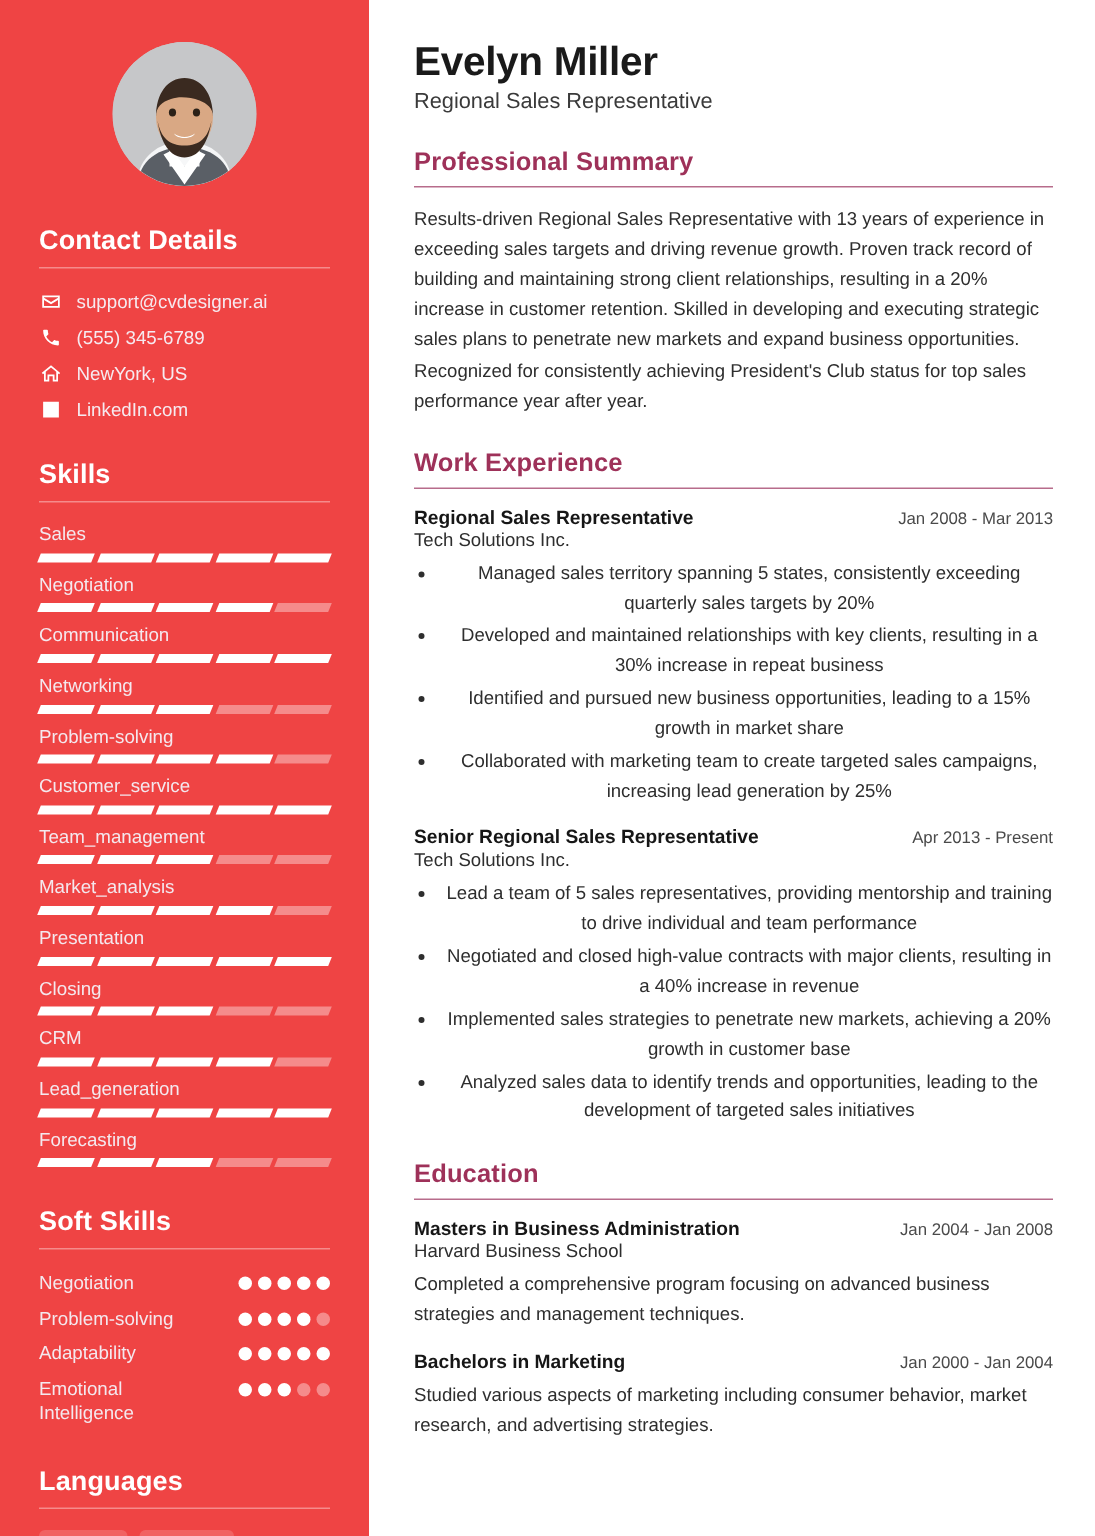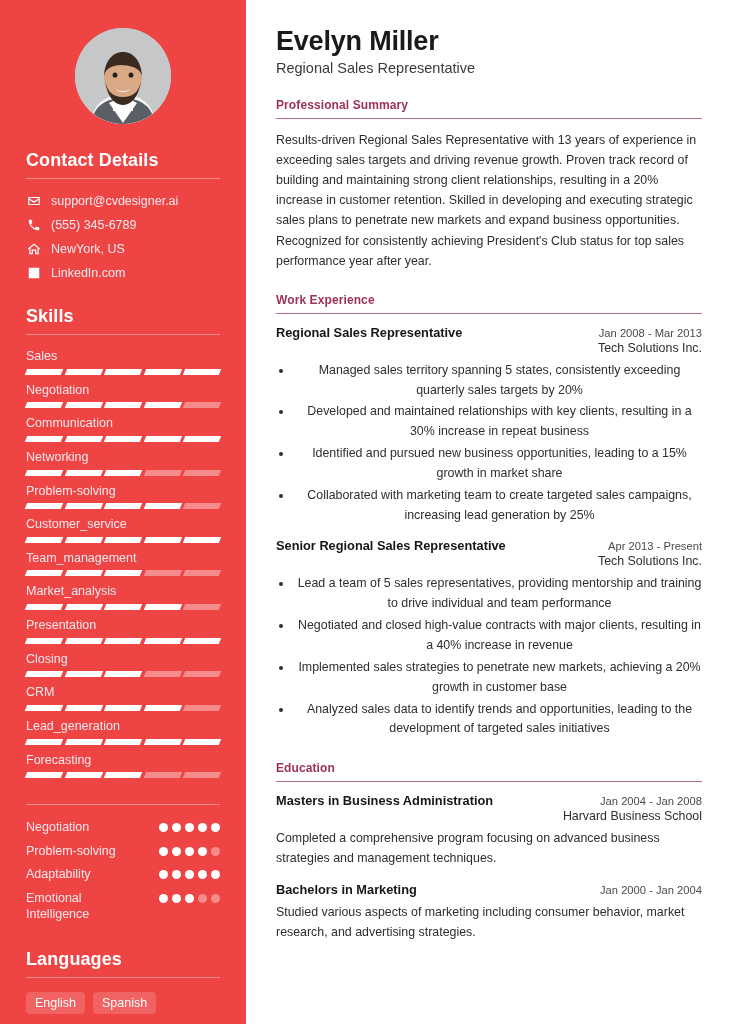--- a/index.html
+++ b/index.html
@@ -61,31 +61,31 @@
     padding: 4px 9px;
     font-size: 12.5px; color:#ffffff;
   }
 
   
   .main { flex:1 1 auto; padding: 26px 28px 4px 30px; min-width:0; }
   .name { font-size: 27px; font-weight: 700; color:#1a1a1a; letter-spacing:-.2px; line-height:1.15; }
   .role { font-size: 14.5px; color:#3a3a3a; margin-top: 3px; }
 
   .sec { margin-top: 22px; }
-  .sec-title { font-size: 12px; font-weight: 700; color:#9e3159; letter-spacing:.1px; }
+  .sec-title { font-size: 17px; font-weight: 700; color:#9e3159; letter-spacing:.1px; }
   .sec-rule { height:1px; background:#b76c8b; margin-top: 6px; margin-bottom: 11px; }
 
   .summary { font-size: 12.4px; line-height: 1.62; color:#2e2e2e; }
 
   .entry { margin-bottom: 13px; }
   .entry:last-child { margin-bottom: 0; }
   .entry-head { display:flex; align-items:baseline; justify-content:space-between; gap:12px; }
   .entry-title { font-size: 12.8px; font-weight: 700; color:#161616; }
   .entry-date { font-size: 11.2px; color:#4a4a4a; white-space:nowrap; }
-  .entry-org { font-size: 12.4px; color:#2e2e2e; margin-top: 1px; text-align: right; }
+  .entry-org { font-size: 12.4px; color:#2e2e2e; margin-top: 1px; }
   .entry-desc { font-size: 12.4px; line-height:1.6; color:#2e2e2e; margin-top: 6px; }
   .bullets { margin: 6px 0 0 17px; }
   .bullets li { font-size: 12.4px; line-height: 1.6; color:#2e2e2e; margin-bottom: 2px; padding-left: 4px; text-align: center; }
 </style>
 </head>
 <body>
 
 <div class="page">
 
   <aside class="sidebar">
@@ -284,20 +284,21 @@
               <span class="bar on"></span>
               <span class="bar on"></span>
               <span class="bar "></span>
               <span class="bar "></span>
             </div>
           </div>
         </div>
     </section>
 
     <section class="side-block">
+      <h2 class="side-h">Soft Skills</h2>
       <div class="side-rule"></div>
       <div id="soft-list">
           <div class="soft-item">
       <div class="soft-name">Negotiation</div>
       <div class="dots">
               <span class="dot on"></span>
               <span class="dot on"></span>
               <span class="dot on"></span>
               <span class="dot on"></span>
               <span class="dot on"></span>

